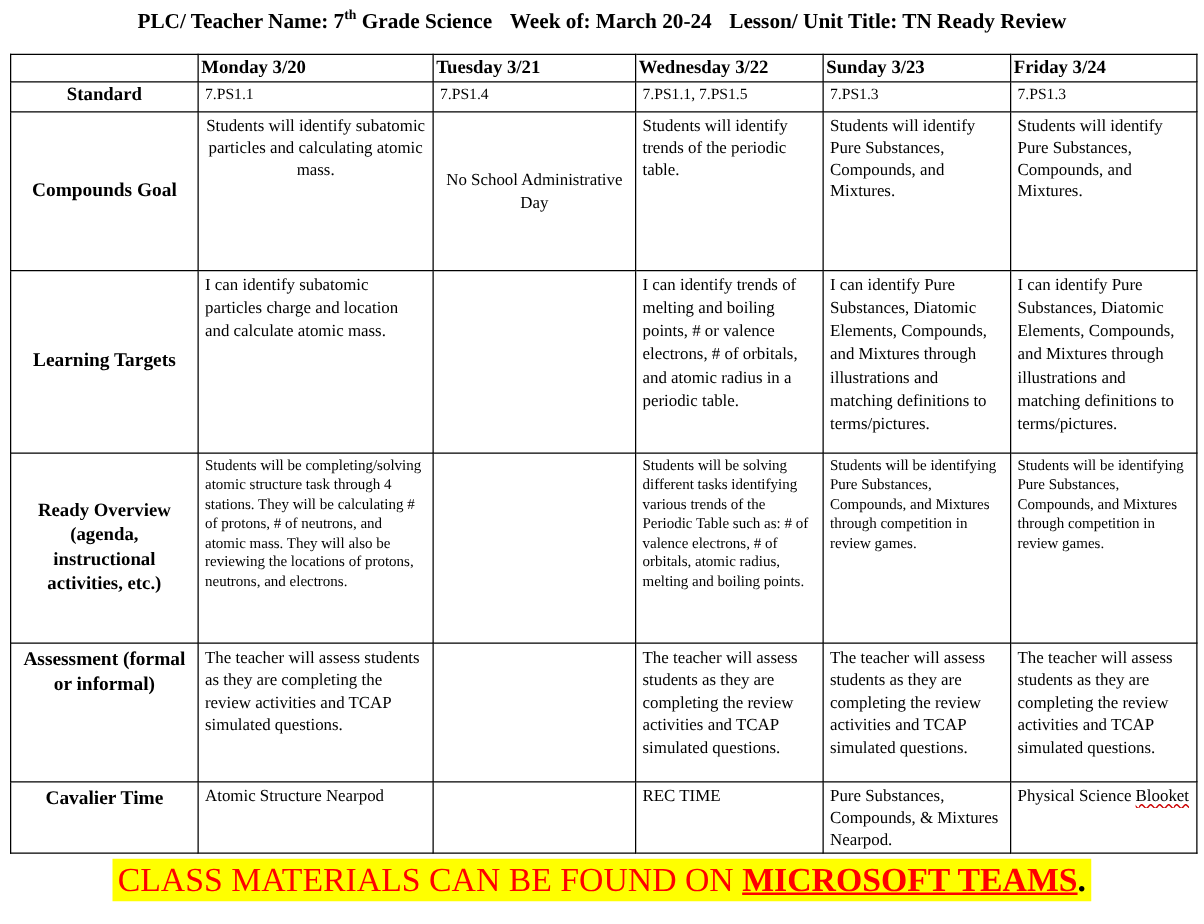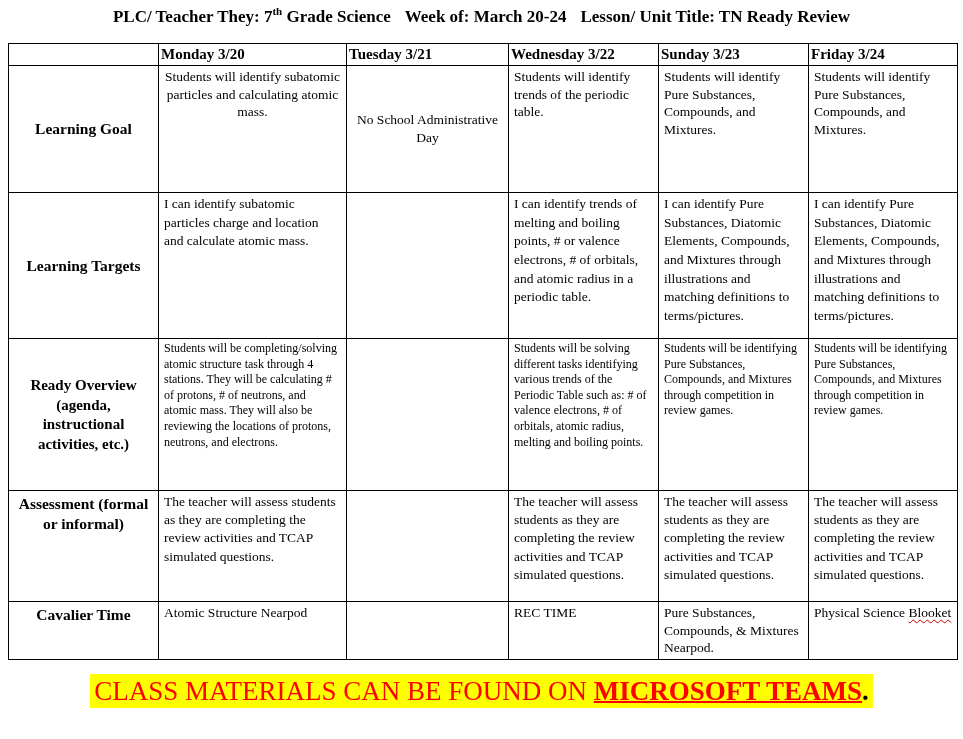--- a/index.html
+++ b/index.html
@@ -53,41 +53,41 @@
   td.std{font-size:12.5px;}
   td.goal{font-size:13.5px;line-height:1.3;margin-left:25px;}
   td.targets{font-size:13.5px;line-height:1.38;}
   td.overview{font-size:12px;line-height:1.3;}
   td.assess{font-size:13.5px;line-height:1.35;}
   td.cav{font-size:13.5px;line-height:1.3;}
   .squiggle{text-decoration:underline wavy #cc0000 1px;text-underline-offset:2px;}
 
   .footer-banner{
     text-align:center;
-    margin-top:15px;
+    margin-top:5px;
     font-size:27px;
     line-height:1.2;
   }
   .footer-banner .hl{
     background:#FFFF00;
     color:#FF0000;
     padding:2px 4px;
   }
   .footer-banner .link{
     font-weight:bold;
     text-decoration:underline;
     text-decoration-thickness:2px;
   }
   .footer-banner .period{color:#000;font-weight:bold;}
 </style>
 </head>
 <body>
 
 <div class="doc-header">
-  <span>PLC/ Teacher They: </span><span class="u"><span>7</span><sup>th</sup><span> Grade Science</span></span><span class="seg">Week of: </span><span class="u">March 20-24</span><span class="seg">Lesson/ Unit Title: </span><span class="u">TN Ready Review</span>
+  <span>PLC/ Teacher Name: </span><span class="u"><span>7</span><sup>th</sup><span> Grade Science</span></span><span class="seg">Week of: </span><span class="u">March 20-24</span><span class="seg">Lesson/ Unit Title: </span><span class="u">TN Ready Review</span>
 </div>
 
 <table class="plan">
   <colgroup>
     <col style="width:150px">
       <col style="width:188px">
       <col style="width:162px">
     <col style="width:150px">
       <col style="width:150px">
       <col style="width:149px">
@@ -96,23 +96,31 @@
   <tbody>
       <tr style="height:22px">
     <th class="day"></th>
     <th class="day">Monday 3/20</th>
     <th class="day">Tuesday 3/21</th>
     <th class="day">Wednesday 3/22</th>
     <th class="day">Sunday 3/23</th>
     <th class="day">Friday 3/24</th>
   </tr>
 
+  <tr style="height:20px">
+    <td class="rowlabel" style="font-size:15px;padding-top:1px">Standard</td>
+    <td class="std">7.PS1.1</td>
+    <td class="std">7.PS1.4</td>
+    <td class="std">7.PS1.1, 7.PS1.5</td>
+    <td class="std">7.PS1.3</td>
+    <td class="std">7.PS1.3</td>
+  </tr>
 
   <tr style="height:127px">
-    <td class="rowlabel vmid">Learning Goal</td>
+    <td class="rowlabel vmid">Compounds Goal</td>
     <td class="goal center">Students will identify subatomic particles and calculating atomic mass.</td>
     <td class="goal center vmid">No School Administrative Day</td>
     <td class="goal">Students will identify trends of the periodic table.</td>
     <td class="goal">Students will identify Pure Substances, Compounds, and Mixtures.</td>
     <td class="goal">Students will identify Pure Substances, Compounds, and Mixtures.</td>
   </tr>
 
   <tr style="height:146px">
     <td class="rowlabel vmid">Learning Targets</td>
     <td class="targets">I can identify subatomic particles charge and location and calculate atomic mass.</td>

